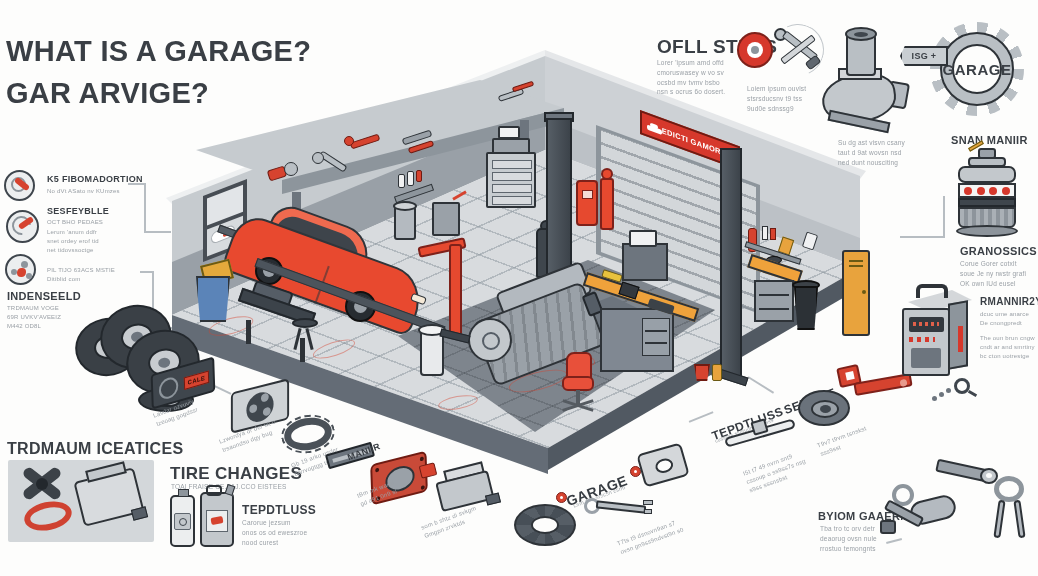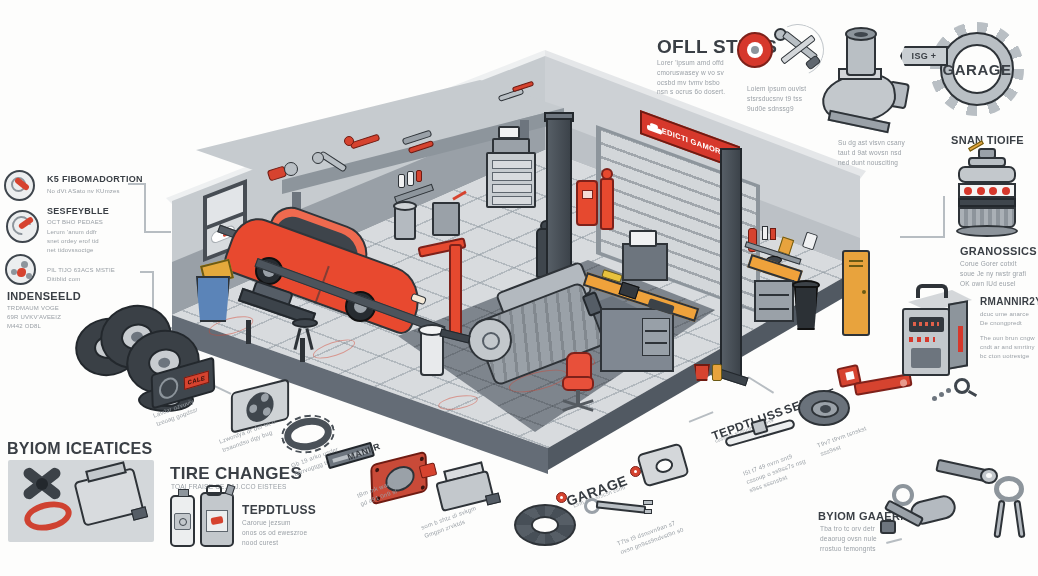--- a/index.html
+++ b/index.html
@@ -17,20 +17,24 @@
 .scr{border:1.5px solid rgba(214,67,47,.45);border-radius:50%}
 .tire{border-radius:50%;background:#3a4046;border:2.5px solid #23282d}
 .tirein{position:absolute;border-radius:50%;background:#c8ccd0;border:2px solid #23282d}
 .tirehub{position:absolute;border-radius:50%;background:#6d757e}
 </style>
 </head>
 <body>
 
 <div id="cv">
 
+  <div class="a hd" style="left:6px;top:30px;font-size:29px;line-height:1.45;">
+    <div>WHAT IS A GARAGE?</div>
+    <div>GAR ARVIGE?</div>
+  </div>
 
   <div class="a ln" style="left:128px;top:183px;width:18px;height:1.5px"></div>
   <div class="a ln" style="left:144px;top:183px;width:1.5px;height:49px"></div>
   <div class="a ln" style="left:144px;top:231px;width:27px;height:1.5px"></div>
   <div class="a ln" style="left:140px;top:271px;width:14px;height:1.5px"></div>
   <div class="a ln" style="left:152px;top:271px;width:1.5px;height:57px"></div>
   <div class="a ln" style="left:152px;top:327px;width:21px;height:1.5px"></div>
   <div class="a ln" style="left:943px;top:196px;width:1.5px;height:42px"></div>
   <div class="a ln" style="left:900px;top:236px;width:44px;height:1.5px"></div>
   <div class="a ln" style="left:214px;top:389px;width:18px;height:1.5px;transform:rotate(26deg)"></div>
@@ -253,21 +257,21 @@
     <div class="tirehub" style="left:29px;top:25px;width:12px;height:10px"></div>
   </div>
   <div class="a tire" style="left:126px;top:330px;width:74px;height:64px;transform:rotate(-12deg)">
     <div class="tirein" style="left:20px;top:17px;width:33px;height:27px"></div>
     <div class="tirehub" style="left:30px;top:26px;width:12px;height:10px"></div>
   </div>
   <div class="a tire" style="left:138px;top:388px;width:56px;height:24px">
     <div class="tirein" style="left:15px;top:6px;width:25px;height:11px"></div>
   </div>
 
-  <div class="a hd" style="left:7px;top:440px;font-size:16px">BYIOM ICEATICES</div>
+  <div class="a hd" style="left:7px;top:440px;font-size:16px">TRDMAUM ICEATICES</div>
   <div class="a" style="left:8px;top:460px;width:146px;height:82px;background:#d3d7da;border-radius:2px">
     <div class="a" style="left:12px;top:18px;width:44px;height:11px;background:#3c4248;border-radius:6px;transform:rotate(38deg)"></div>
     <div class="a" style="left:12px;top:18px;width:44px;height:11px;background:#3c4248;border-radius:6px;transform:rotate(-38deg)"></div>
     <div class="a ell" style="left:28px;top:18px;width:12px;height:12px;background:#23282d"></div>
     <div class="a" style="left:16px;top:42px;width:48px;height:28px;border:6px solid #cf4231;border-radius:50%;transform:rotate(-12deg)"></div>
     <div class="a" style="left:70px;top:14px;width:62px;height:46px;background:#d8dbde;border:2px solid #2e3338;border-radius:5px;transform:rotate(-14deg)"></div>
     <div class="a" style="left:78px;top:6px;width:40px;height:12px;background:#c3c8cc;border:2px solid #2e3338;transform:rotate(-14deg)"></div>
     <div class="a" style="left:124px;top:48px;width:15px;height:11px;background:#555d66;border:1.5px solid #23282d;transform:rotate(-14deg)"></div>
   </div>
 
@@ -424,21 +428,21 @@
   <div class="a" style="left:930px;top:22px;width:100px;height:96px">
     <div class="a ell" style="left:0;top:0;width:94px;height:94px;background:repeating-conic-gradient(#b9bfc4 0deg 14deg,rgba(0,0,0,0) 14deg 30deg)"></div>
     <div class="a ell" style="left:10px;top:10px;width:74px;height:74px;background:#b9bfc4;border:2.5px solid #2e3338"></div>
     <div class="a ell" style="left:22px;top:22px;width:50px;height:50px;background:#fdfdfc;border:2.5px solid #2e3338"></div>
     <div class="a hd" style="left:2px;top:39px;width:90px;text-align:center;font-size:15px;letter-spacing:.5px">GARAGE</div>
   </div>
   <div class="a" style="left:900px;top:46px;width:48px;height:20px;background:#c9ced2;border:2px solid #2e3338;clip-path:polygon(10% 0,100% 0,100% 100%,10% 100%,0 50%);display:flex;align-items:center;justify-content:center">
     <span class="hd" style="font-size:9px">ISG +</span>
   </div>
 
-  <div class="a hd" style="left:951px;top:134px;font-size:11px">SNAN TIOIFE</div>
+  <div class="a hd" style="left:951px;top:134px;font-size:11px">SNAN MANIIR</div>
   <div class="a" style="left:956px;top:146px;width:62px;height:92px">
     <div class="a" style="left:22px;top:2px;width:18px;height:11px;background:#9aa1a8;border:2px solid #2e3338;border-radius:3px"></div>
     <div class="a" style="left:12px;top:-2px;width:16px;height:4px;background:#e6a43c;border:1px solid #6b5a14;transform:rotate(-30deg)"></div>
     <div class="a" style="left:12px;top:11px;width:38px;height:10px;background:#b9bfc4;border:2px solid #2e3338;border-radius:4px"></div>
     <div class="a" style="left:2px;top:20px;width:58px;height:17px;background:#c3c8cc;border:2px solid #2e3338;border-radius:7px"></div>
     <div class="a" style="left:2px;top:37px;width:58px;height:15px;background:#f4f5f5;border:2px solid #2e3338;display:flex;align-items:center;justify-content:space-evenly">
       <span class="ell" style="width:8px;height:8px;background:#d6382c;display:inline-block"></span>
       <span class="ell" style="width:8px;height:8px;background:#d6382c;display:inline-block"></span>
       <span class="ell" style="width:8px;height:8px;background:#d6382c;display:inline-block"></span>
       <span class="ell" style="width:8px;height:8px;background:#d6382c;display:inline-block"></span>

